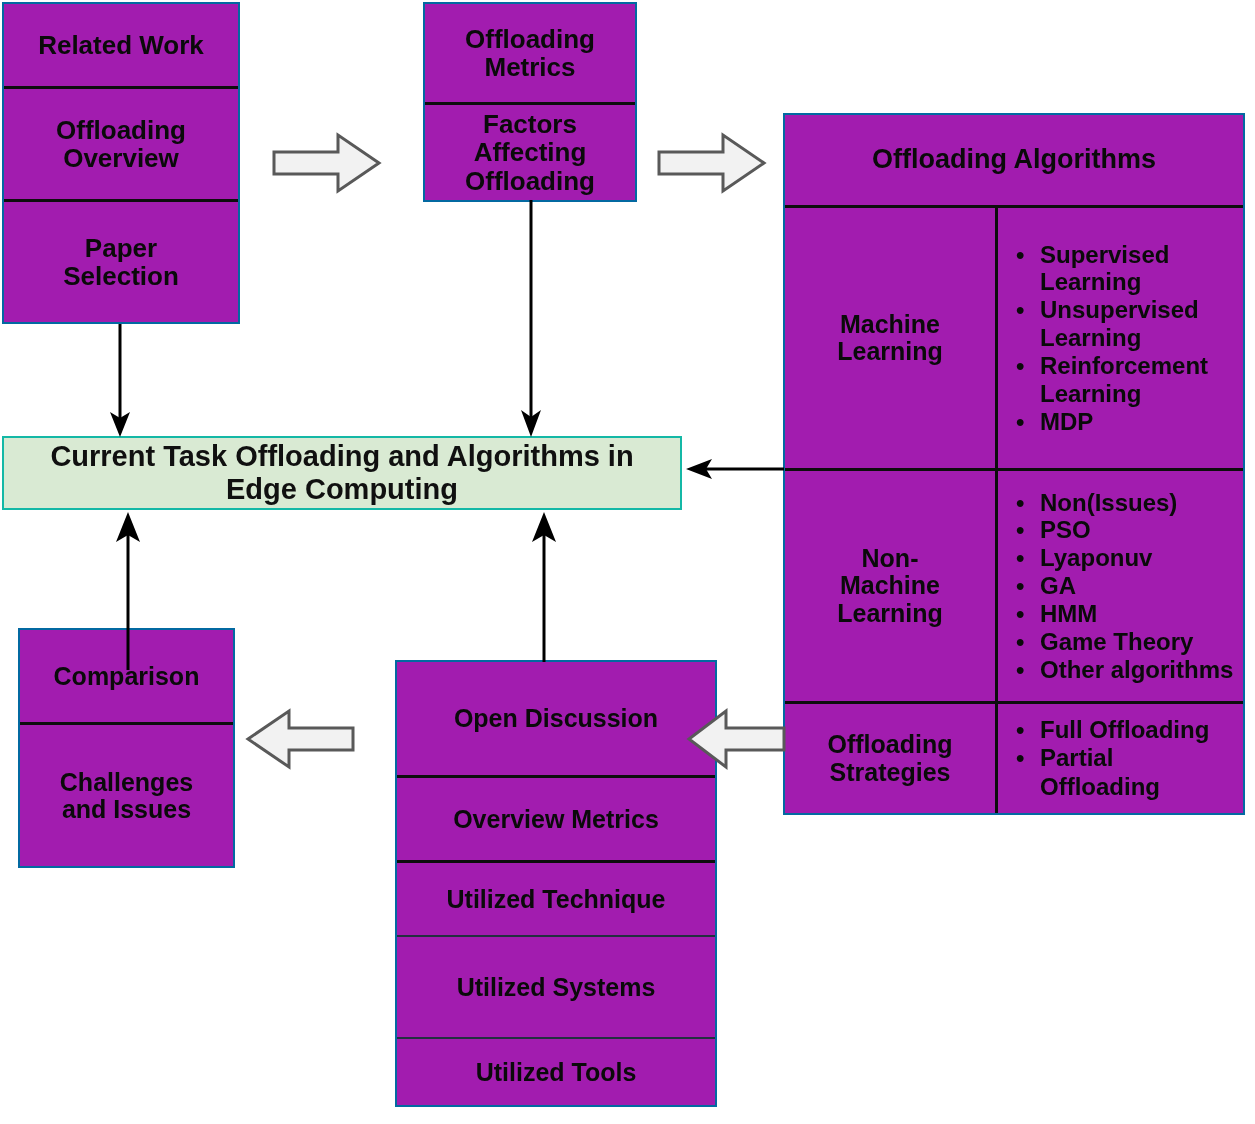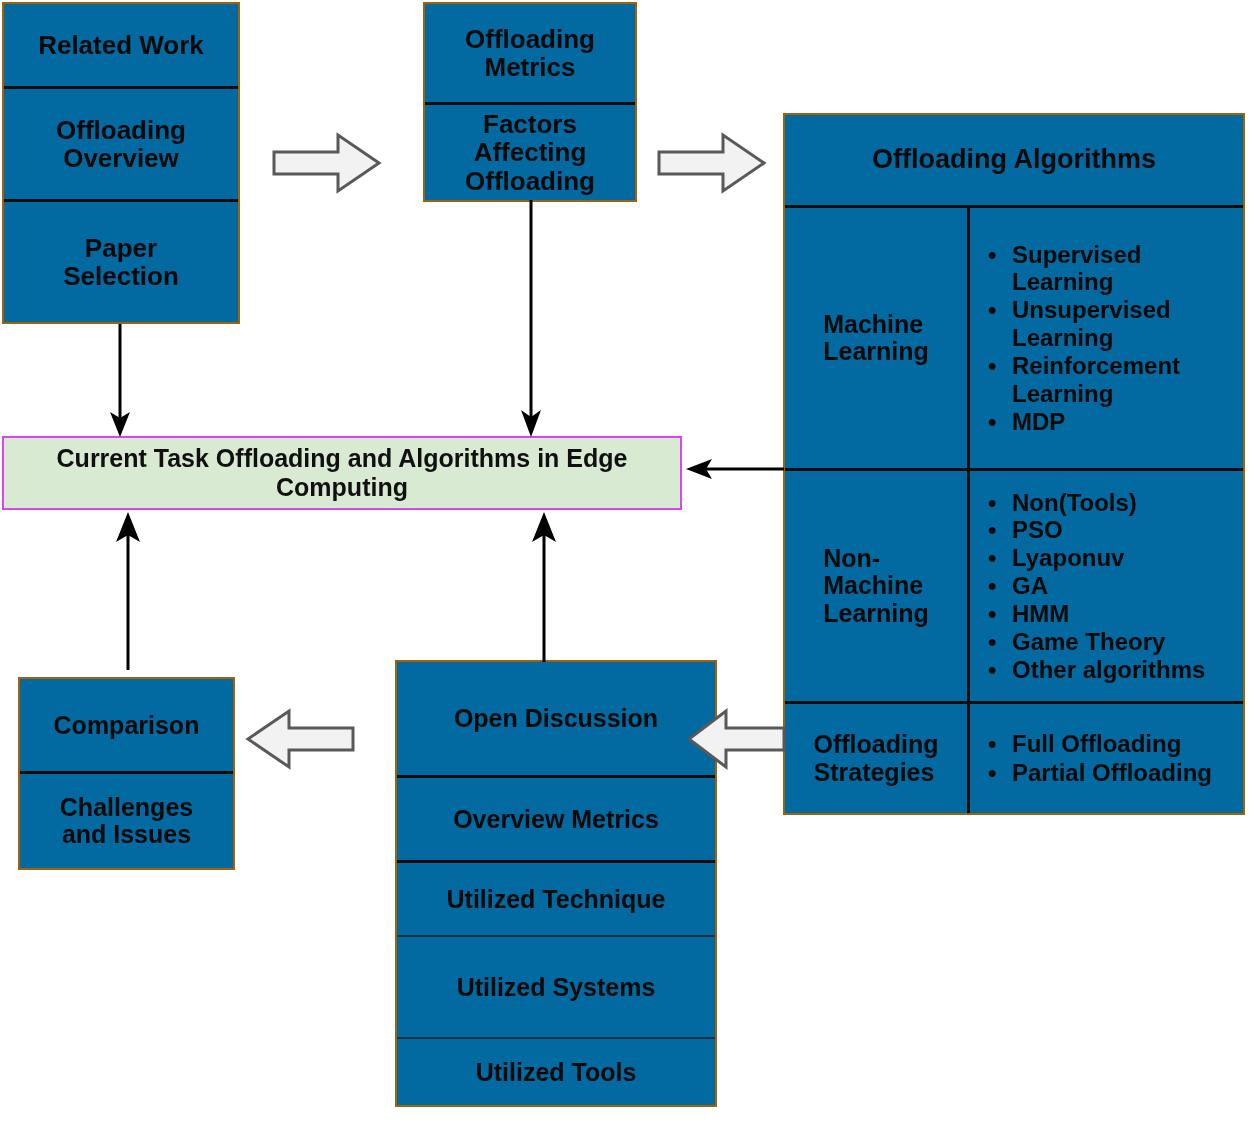--- a/index.html
+++ b/index.html
@@ -13,22 +13,22 @@
   #canvas {
     position: relative;
     width: 1255px;
     height: 1124px;
     background: #ffffff;
     overflow: hidden;
   }
   .box {
     position: absolute;
     box-sizing: border-box;
-    background: #0369a1;
-    border: 2px solid #a16207;
+    background: #a21caf;
+    border: 2px solid #0369a1;
     display: flex;
     flex-direction: column;
   }
   .cell {
     box-sizing: border-box;
     display: flex;
     align-items: center;
     justify-content: center;
     text-align: center;
     font-weight: bold;
@@ -79,25 +79,26 @@
     height: 90px;
     font-size: 27px;
     border-radius: 11px;
   }
   .algo-section {
     display: flex;
     flex-direction: row;
     box-sizing: border-box;
   }
   .algo-label {
-    width: 185px;
+    width: 213px;
     box-sizing: border-box;
     display: flex;
     align-items: center;
     justify-content: center;
+    text-align: center;
     font-weight: bold;
     font-size: 25px;
     color: #0a0a0a;
     line-height: 1.1;
     border-right: 3px solid #0d0d0d;
   }
   .algo-list {
     flex: 1;
     box-sizing: border-box;
     margin: 0;
@@ -129,38 +130,38 @@
 
   
   #current-task-box {
     position: absolute;
     left: 2px;
     top: 436px;
     width: 680px;
     height: 74px;
     box-sizing: border-box;
     background: #d9ead3;
-    border: 2px solid #d946ef;
+    border: 2px solid #14b8a6;
     display: flex;
     align-items: center;
     justify-content: center;
     text-align: center;
     font-weight: bold;
-    font-size: 25px;
+    font-size: 29px;
     color: #101010;
     line-height: 1.15;
     padding: 0 10px;
   }
 
   
   #comparison-box {
     left: 18px;
-    top: 677px;
+    top: 628px;
     width: 217px;
-    height: 193px;
+    height: 240px;
   }
   #comparison-box .cell { font-size: 25px; }
   #cmp-c0 { height: 92px; }
   #cmp-c1 { flex: 1; }
 
   
   #discussion-box {
     left: 355px;
     top: 660px;
     width: 322px;
@@ -216,21 +217,21 @@
         <li>Unsupervised Learning</li>
         <li>Reinforcement Learning</li>
         <li>MDP</li>
       </ul>
     </div>
     <div class="divider-h"></div>
 
     <div class="algo-section" id="algo-nonml">
       <div class="algo-label">Non-<br>Machine<br>Learning</div>
       <ul class="algo-list">
-        <li>Non(Tools)</li>
+        <li>Non(Issues)</li>
         <li>PSO</li>
         <li>Lyaponuv</li>
         <li>GA</li>
         <li>HMM</li>
         <li>Game Theory</li>
         <li>Other algorithms</li>
       </ul>
     </div>
     <div class="divider-h"></div>
 

